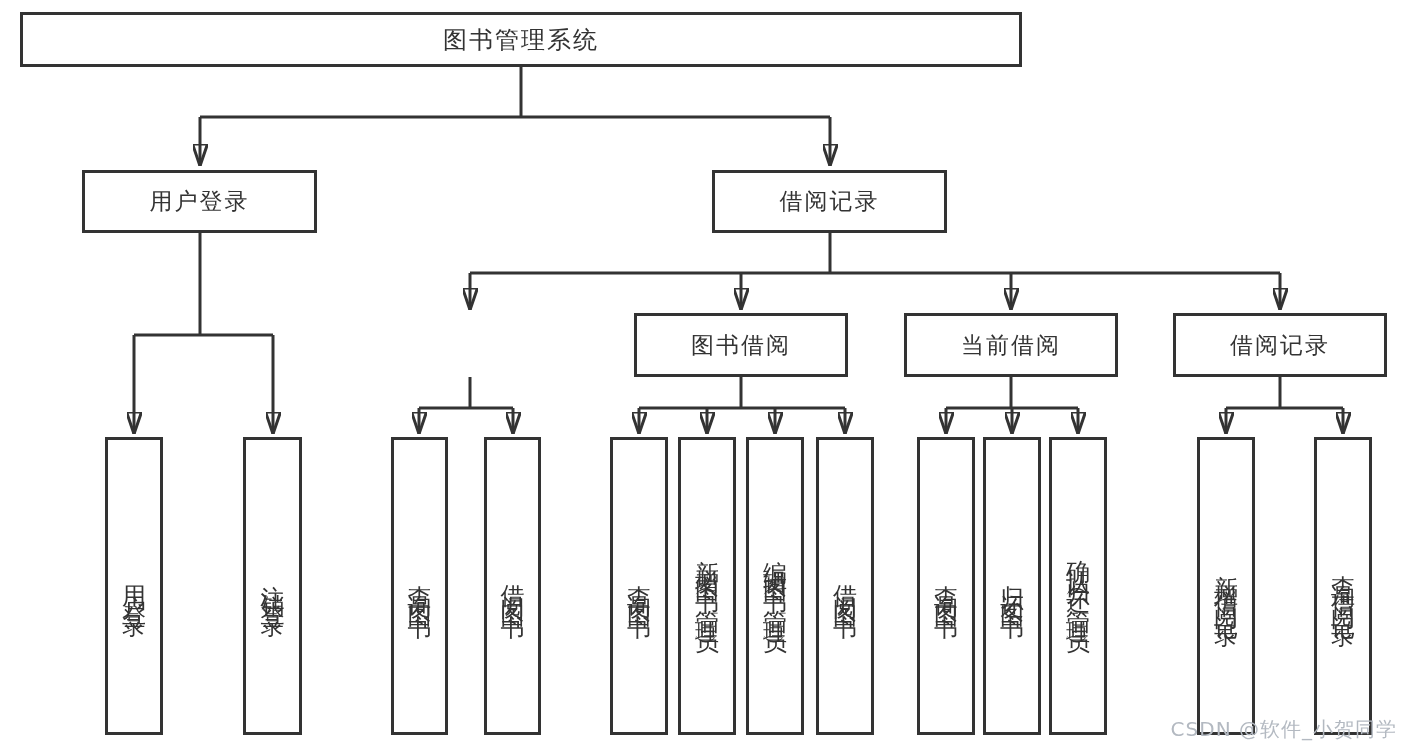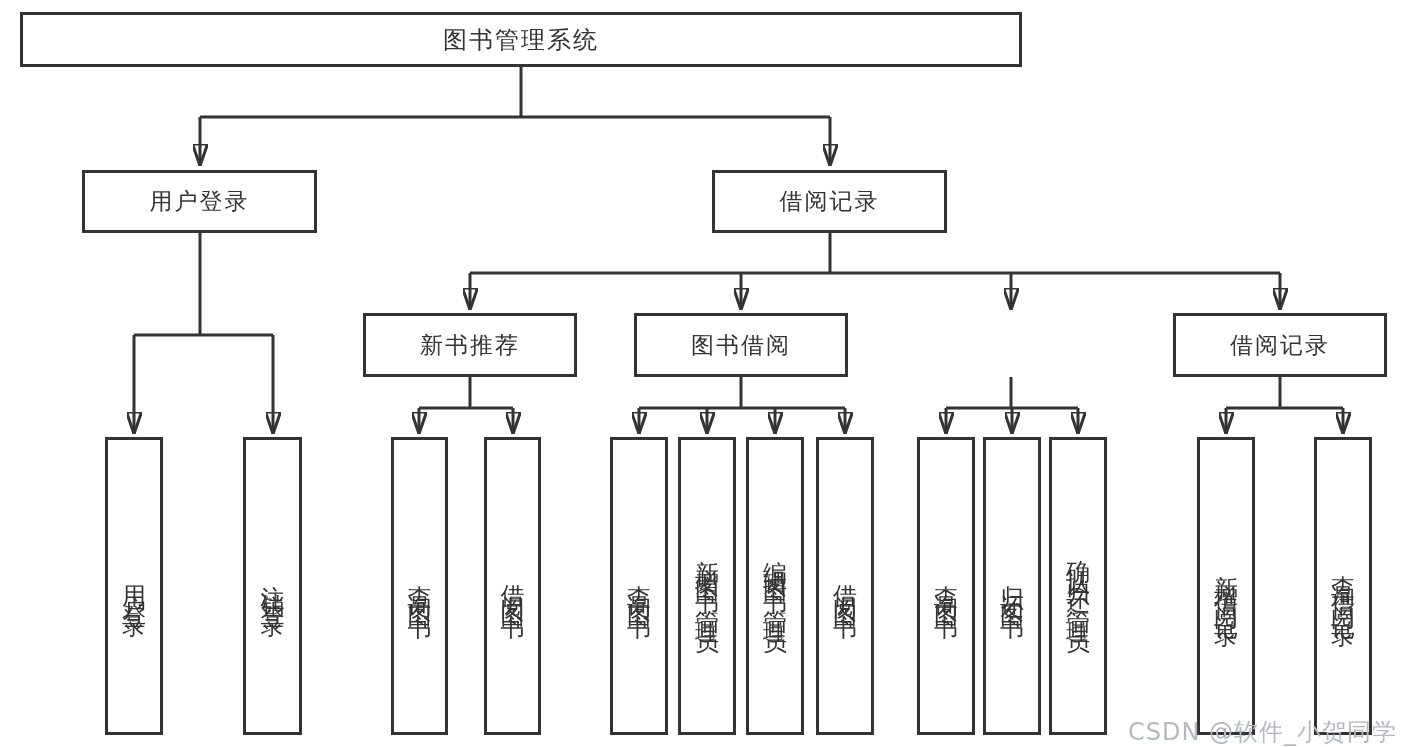--- a/index.html
+++ b/index.html
@@ -47,21 +47,21 @@
     writing-mode: vertical-rl;
     text-orientation: mixed;
     font-size: 24px;
     letter-spacing: 10px;
     line-height: 1;
   }
   .watermark {
     position: absolute;
     right: 8px;
     top: 716px;
-    font-size: 24px;
+    font-size: 20px;
     color: #b3b9c1;
     letter-spacing: 1px;
     white-space: nowrap;
   }
 </style>
 </head>
 <body>
 
 <div class="canvas">
 
@@ -125,22 +125,22 @@
       <path d="M1226 408 V434" marker-end="url(#arrow)"></path>
       <path d="M1343 408 V434" marker-end="url(#arrow)"></path>
     </g>
   </svg>
 
   <div class="box h-box" style="left:20px; top:12px; width:1002px; height:55px; font-size:24px;">图书管理系统</div>
 
   <div class="box h-box" style="left:82px; top:170px; width:235px; height:63px;">用户登录</div>
   <div class="box h-box" style="left:712px; top:170px; width:235px; height:63px;">借阅记录</div>
 
-  <div class="box h-box" style="left:363px; top:313px; width:214px; height:64px;">新书推荐</div>
   <div class="box h-box" style="left:634px; top:313px; width:214px; height:64px;text-align:center;">图书借阅</div>
+  <div class="box h-box" style="left:904px; top:313px; width:214px; height:64px;">当前借阅</div>
   <div class="box h-box" style="left:1173px; top:313px; width:214px; height:64px;">借阅记录</div>
 
   <div class="box v-box" style="left:105px; top:437px; width:58px; height:298px;">用户登录</div>
   <div class="box v-box" style="left:243px; top:437px; width:59px; height:298px;">注销登录</div>
 
   <div class="box v-box" style="left:391px; top:437px; width:57px; height:298px;">查询图书</div>
   <div class="box v-box" style="left:484px; top:437px; width:57px; height:298px;">借阅图书</div>
 
   <div class="box v-box" style="left:610px; top:437px; width:58px; height:298px;">查询图书</div>
   <div class="box v-box" style="left:678px; top:437px; width:58px; height:298px;">新增图书（管理员）</div>

